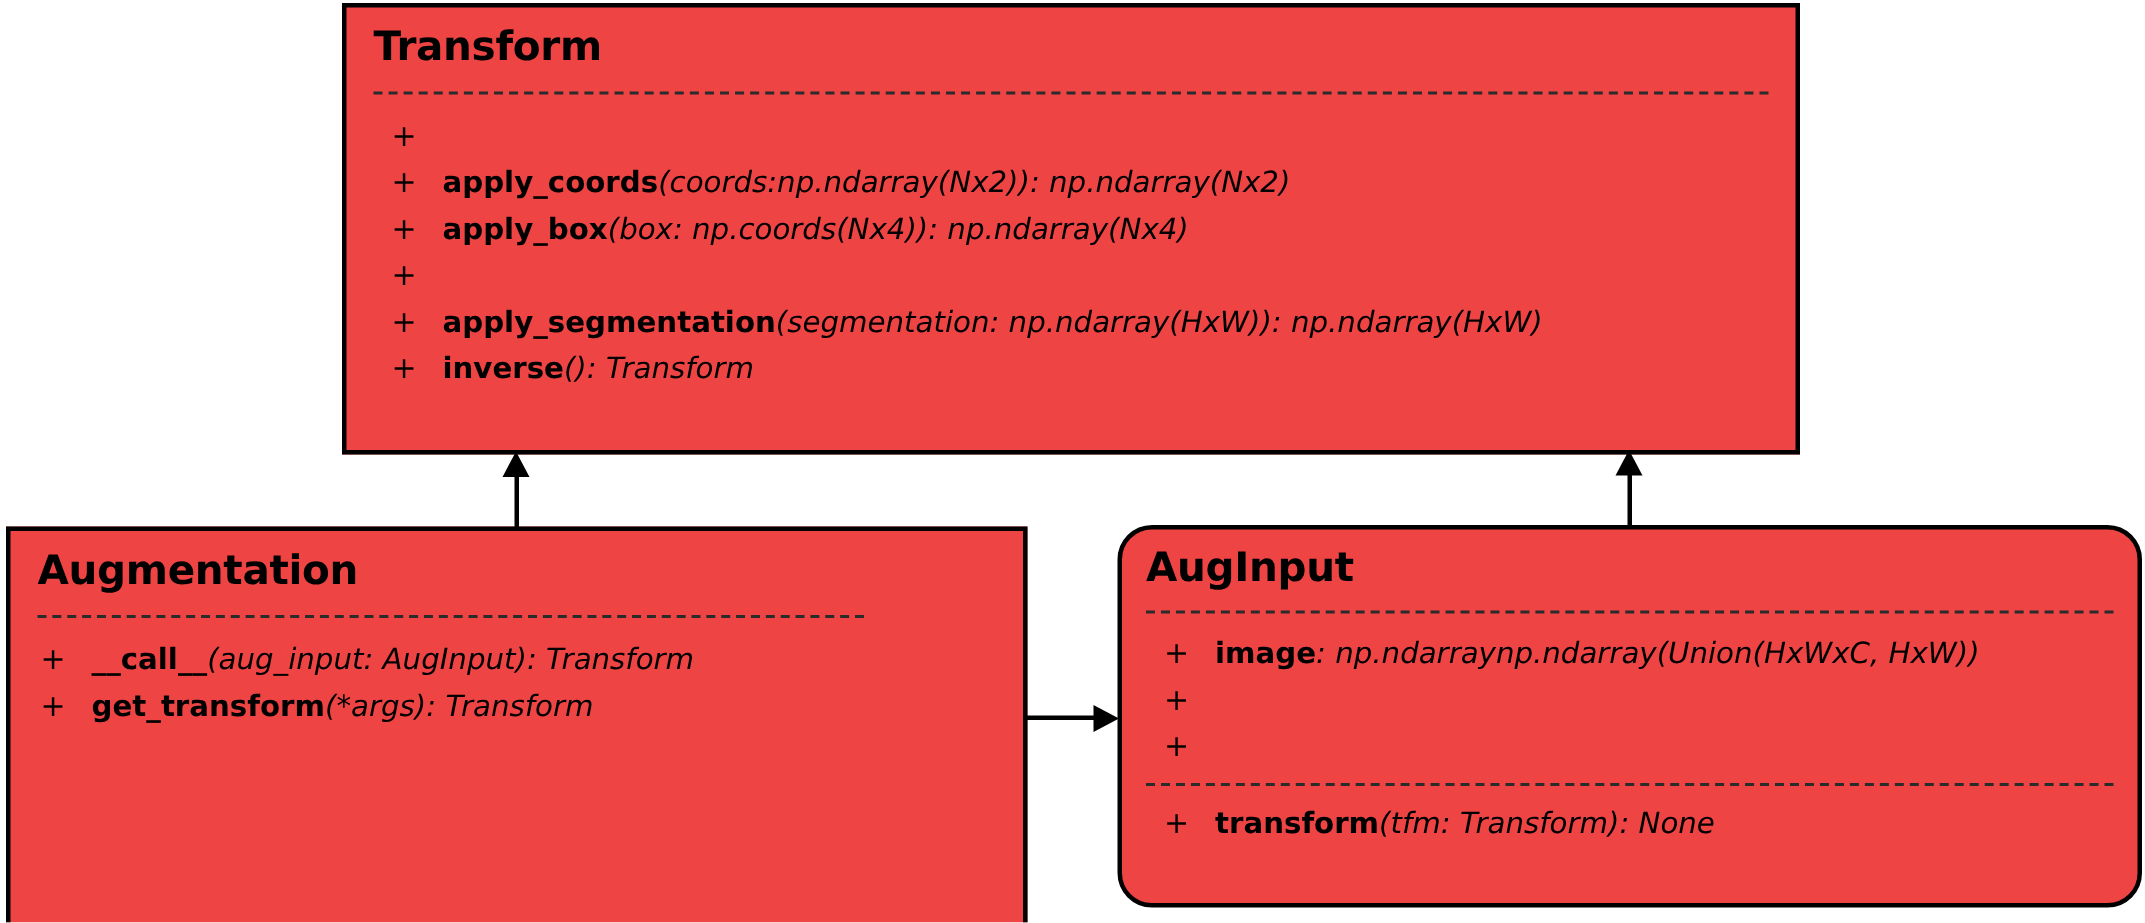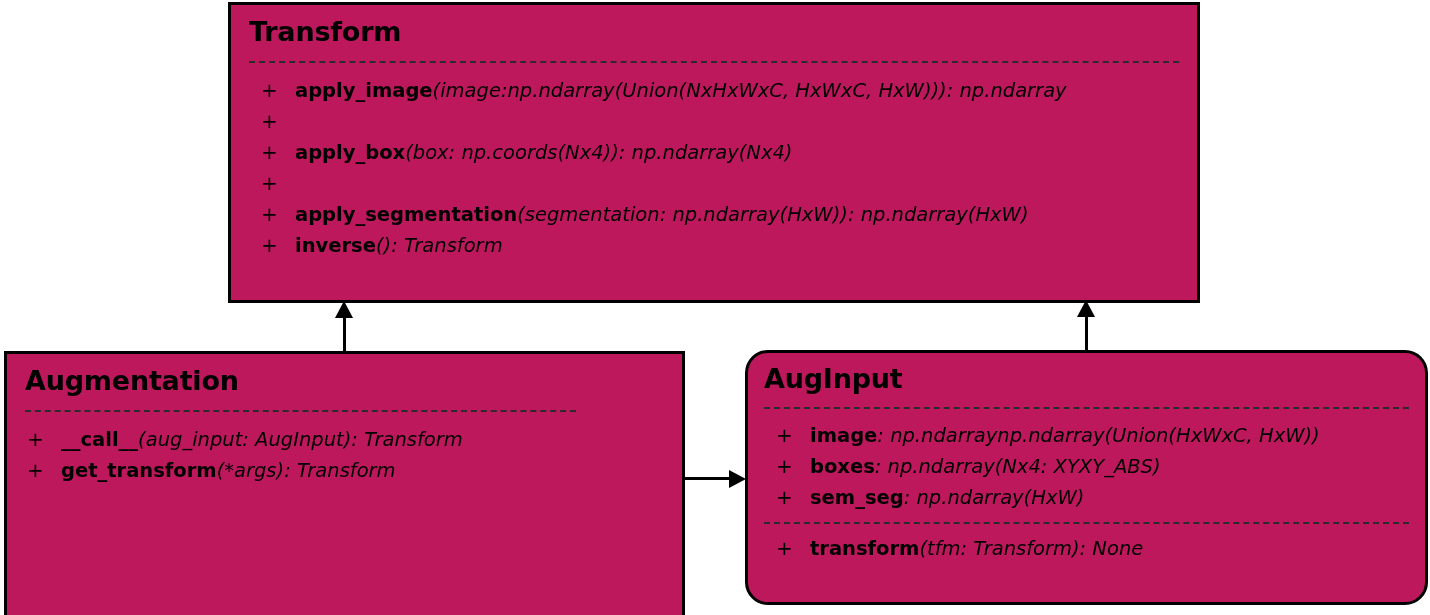--- a/index.html
+++ b/index.html
@@ -13,21 +13,21 @@
     position: relative;
     width: 1430px;
     height: 615px;
     background: #ffffff;
     overflow: hidden;
   }
 
   
   .uml-box {
     position: absolute;
-    background: #be185d;
+    background: #ef4444;
     border: 3px solid #000000;
     padding: 0;
   }
   .uml-title {
     font-size: 27px;
     font-weight: bold;
     color: #000000;
     letter-spacing: -0.2px;
     white-space: nowrap;
   }
@@ -125,25 +125,25 @@
 <div id="canvas">
 
   <div class="uml-box" id="box-transform">
     <div class="inner">
       <div class="uml-title">Transform</div>
       <div class="uml-sep"></div>
       <div class="uml-section">
 
         <div class="uml-row">
           <span class="uml-vis">+</span>
-          <span class="uml-sig"><span class="nm">apply_image</span><span class="it">(image:np.ndarray(Union(NxHxWxC, HxWxC, HxW)))</span><span class="it">: np.ndarray</span></span>
-        </div>
-
-        <div class="uml-row">
-          <span class="uml-vis">+</span>
+        </div>
+
+        <div class="uml-row">
+          <span class="uml-vis">+</span>
+          <span class="uml-sig"><span class="nm">apply_coords</span><span class="it">(coords:np.ndarray(Nx2))</span><span class="it">: np.ndarray(Nx2)</span></span>
         </div>
 
         <div class="uml-row">
           <span class="uml-vis">+</span>
           <span class="uml-sig"><span class="nm">apply_box</span><span class="it">(box: np.coords(Nx4))</span><span class="it">: np.ndarray(Nx4)</span></span>
         </div>
 
         <div class="uml-row">
           <span class="uml-vis">+</span>
         </div>
@@ -188,26 +188,24 @@
       <div class="uml-sep"></div>
       <div class="uml-section">
 
         <div class="uml-row">
           <span class="uml-vis">+</span>
           <span class="uml-sig"><span class="nm">image</span><span class="it">: np.ndarraynp.ndarray(Union(HxWxC, HxW))</span></span>
         </div>
 
         <div class="uml-row">
           <span class="uml-vis">+</span>
-          <span class="uml-sig"><span class="nm">boxes</span><span class="it">: np.ndarray(Nx4: XYXY_ABS)</span></span>
-        </div>
-
-        <div class="uml-row">
-          <span class="uml-vis">+</span>
-          <span class="uml-sig"><span class="nm">sem_seg</span><span class="it">: np.ndarray(HxW)</span></span>
+        </div>
+
+        <div class="uml-row">
+          <span class="uml-vis">+</span>
         </div>
 
       </div>
       <div class="uml-sep second"></div>
       <div class="uml-section">
 
         <div class="uml-row">
           <span class="uml-vis">+</span>
           <span class="uml-sig"><span class="nm">transform</span><span class="it">(tfm: Transform)</span><span class="it">: None</span></span>
         </div>

